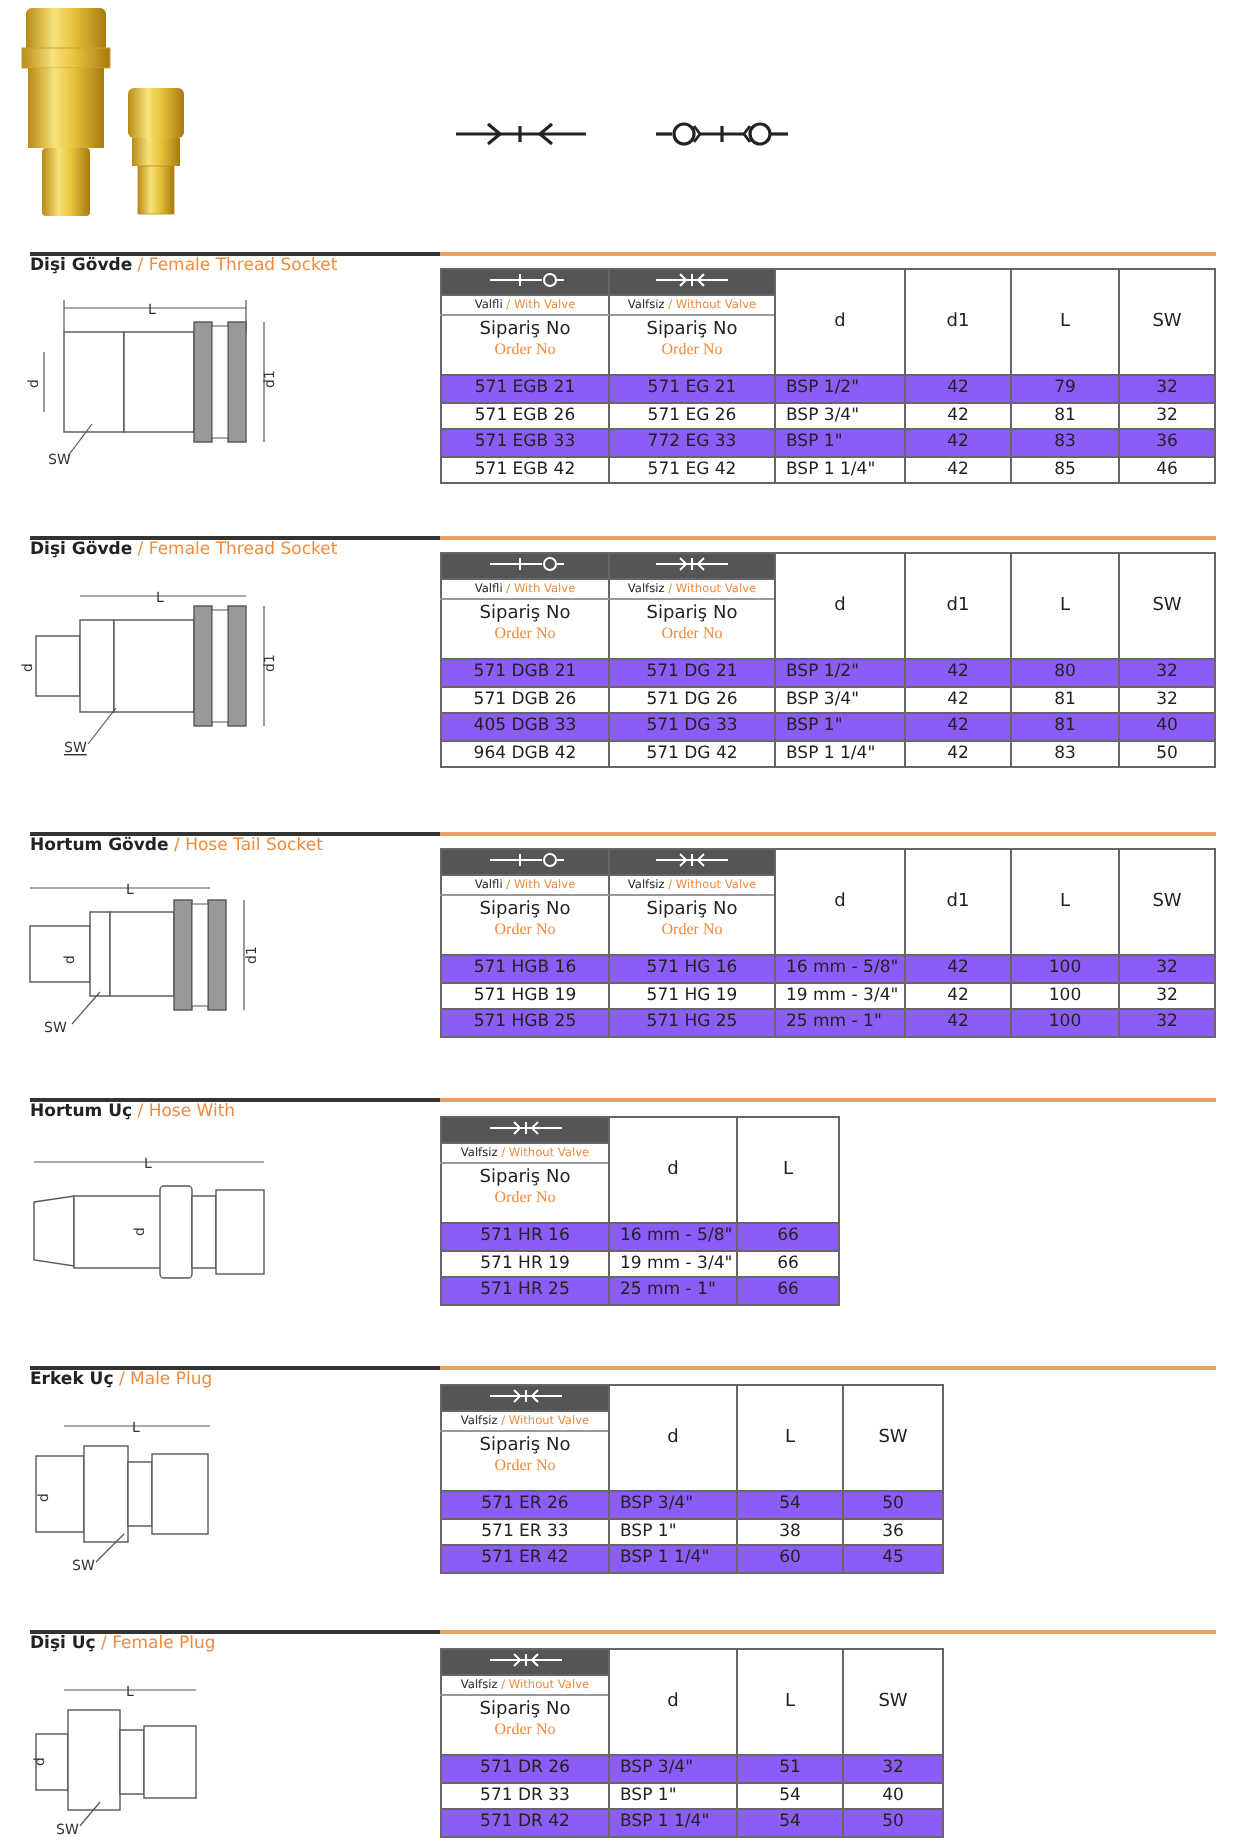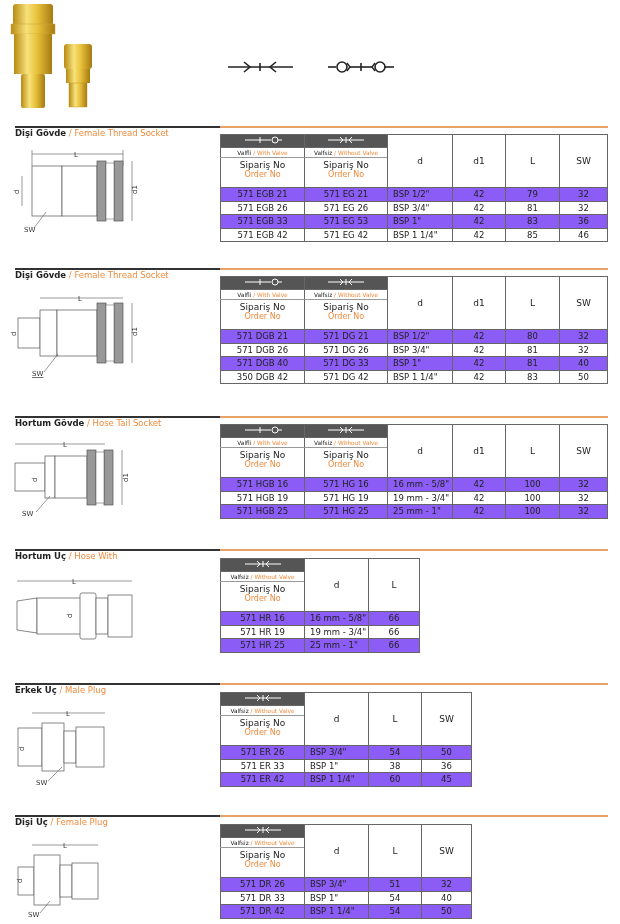--- a/index.html
+++ b/index.html
@@ -13,21 +13,21 @@
   .rule .orange { position:absolute; left:205px; top:0; right:0; height:2px; background:#e8a267; }
   .sec-title { position:absolute; left:15px; top:2px; font-size:8.5px; font-weight:bold; color:#222; white-space:nowrap; }
   .sec-title .en { color:#f08a3c; font-weight:normal; }
   .drawing { position:absolute; left:10px; top:16px; }
   table.spec { position:absolute; border-collapse:collapse; font-size:8.5px; color:#222; }
   table.spec td, table.spec th { border:1px solid #666; padding:0; text-align:center; font-weight:normal; }
   table.spec th.sym { background:#555; height:12px; }
   table.spec th.valve { font-size:5.8px; height:9px; white-space:nowrap; color:#222; border-bottom:1px solid #999; }
   table.spec th.valve .en { color:#f08a3c; }
   table.spec th.order { height:26px; font-size:9px; line-height:9px; vertical-align:top; padding-top:3px; }
-  table.spec th.order .en { color:#f08a3c; font-size:8px; display:block; }
+  table.spec th.order .en { color:#f08a3c; font-size:8px; display:block;font-family:Liberation Serif, serif; }
   table.spec th.dim { font-size:9px; }
   table.spec td { height:12.5px; line-height:12px; }
   table.spec tr.alt td { background:#8b5cf6; }
   table.spec td.l { text-align:left; padding-left:5px; }
   table.spec { border:1px solid #555; }
 </style>
 </head>
 <body>
 
 <div class="hero">
@@ -128,21 +128,21 @@
     <tr>
           <td>571 EGB 26</td>
           <td>571 EG 26</td>
           <td class="l">BSP 3/4"</td>
           <td>42</td>
           <td>81</td>
           <td>32</td>
         </tr>
     <tr class="alt">
           <td>571 EGB 33</td>
-          <td>571 EG 53</td>
+          <td>772 EG 33</td>
           <td class="l">BSP 1"</td>
           <td>42</td>
           <td>83</td>
           <td>36</td>
         </tr>
     <tr>
           <td>571 EGB 42</td>
           <td>571 EG 42</td>
           <td class="l">BSP 1 1/4"</td>
           <td>42</td>
@@ -212,29 +212,29 @@
         </tr>
     <tr>
           <td>571 DGB 26</td>
           <td>571 DG 26</td>
           <td class="l">BSP 3/4"</td>
           <td>42</td>
           <td>81</td>
           <td>32</td>
         </tr>
     <tr class="alt">
-          <td>571 DGB 40</td>
+          <td>405 DGB 33</td>
           <td>571 DG 33</td>
           <td class="l">BSP 1"</td>
           <td>42</td>
           <td>81</td>
           <td>40</td>
         </tr>
     <tr>
-          <td>350 DGB 42</td>
+          <td>964 DGB 42</td>
           <td>571 DG 42</td>
           <td class="l">BSP 1 1/4"</td>
           <td>42</td>
           <td>83</td>
           <td>50</td>
         </tr>
   </tbody>
     </table>
 </div>
 

